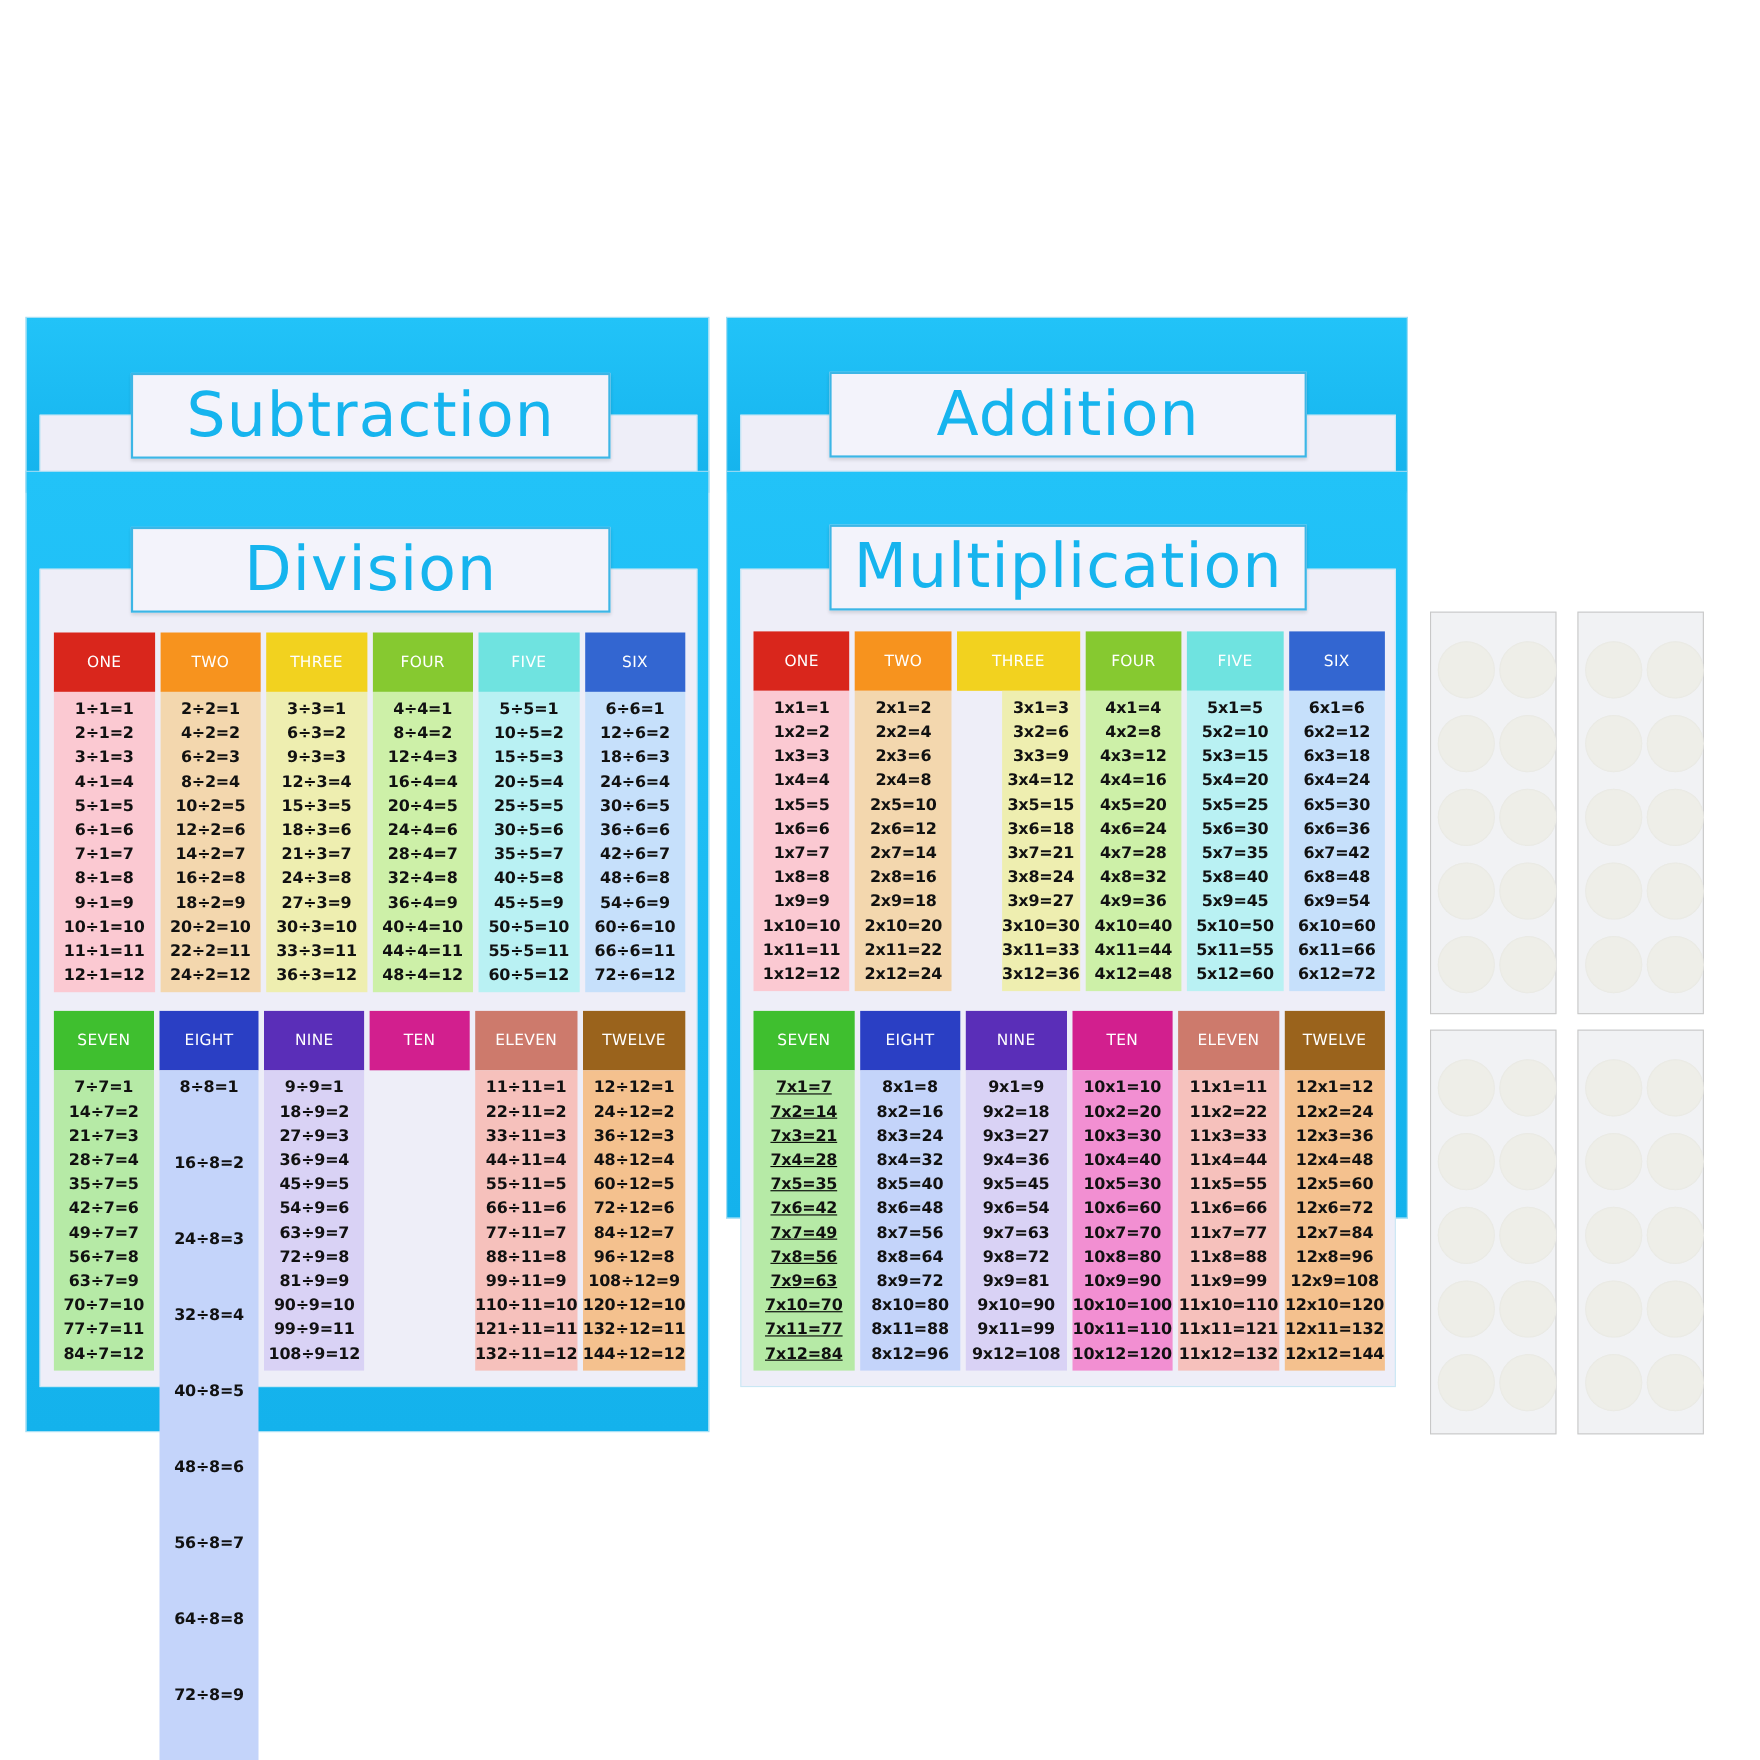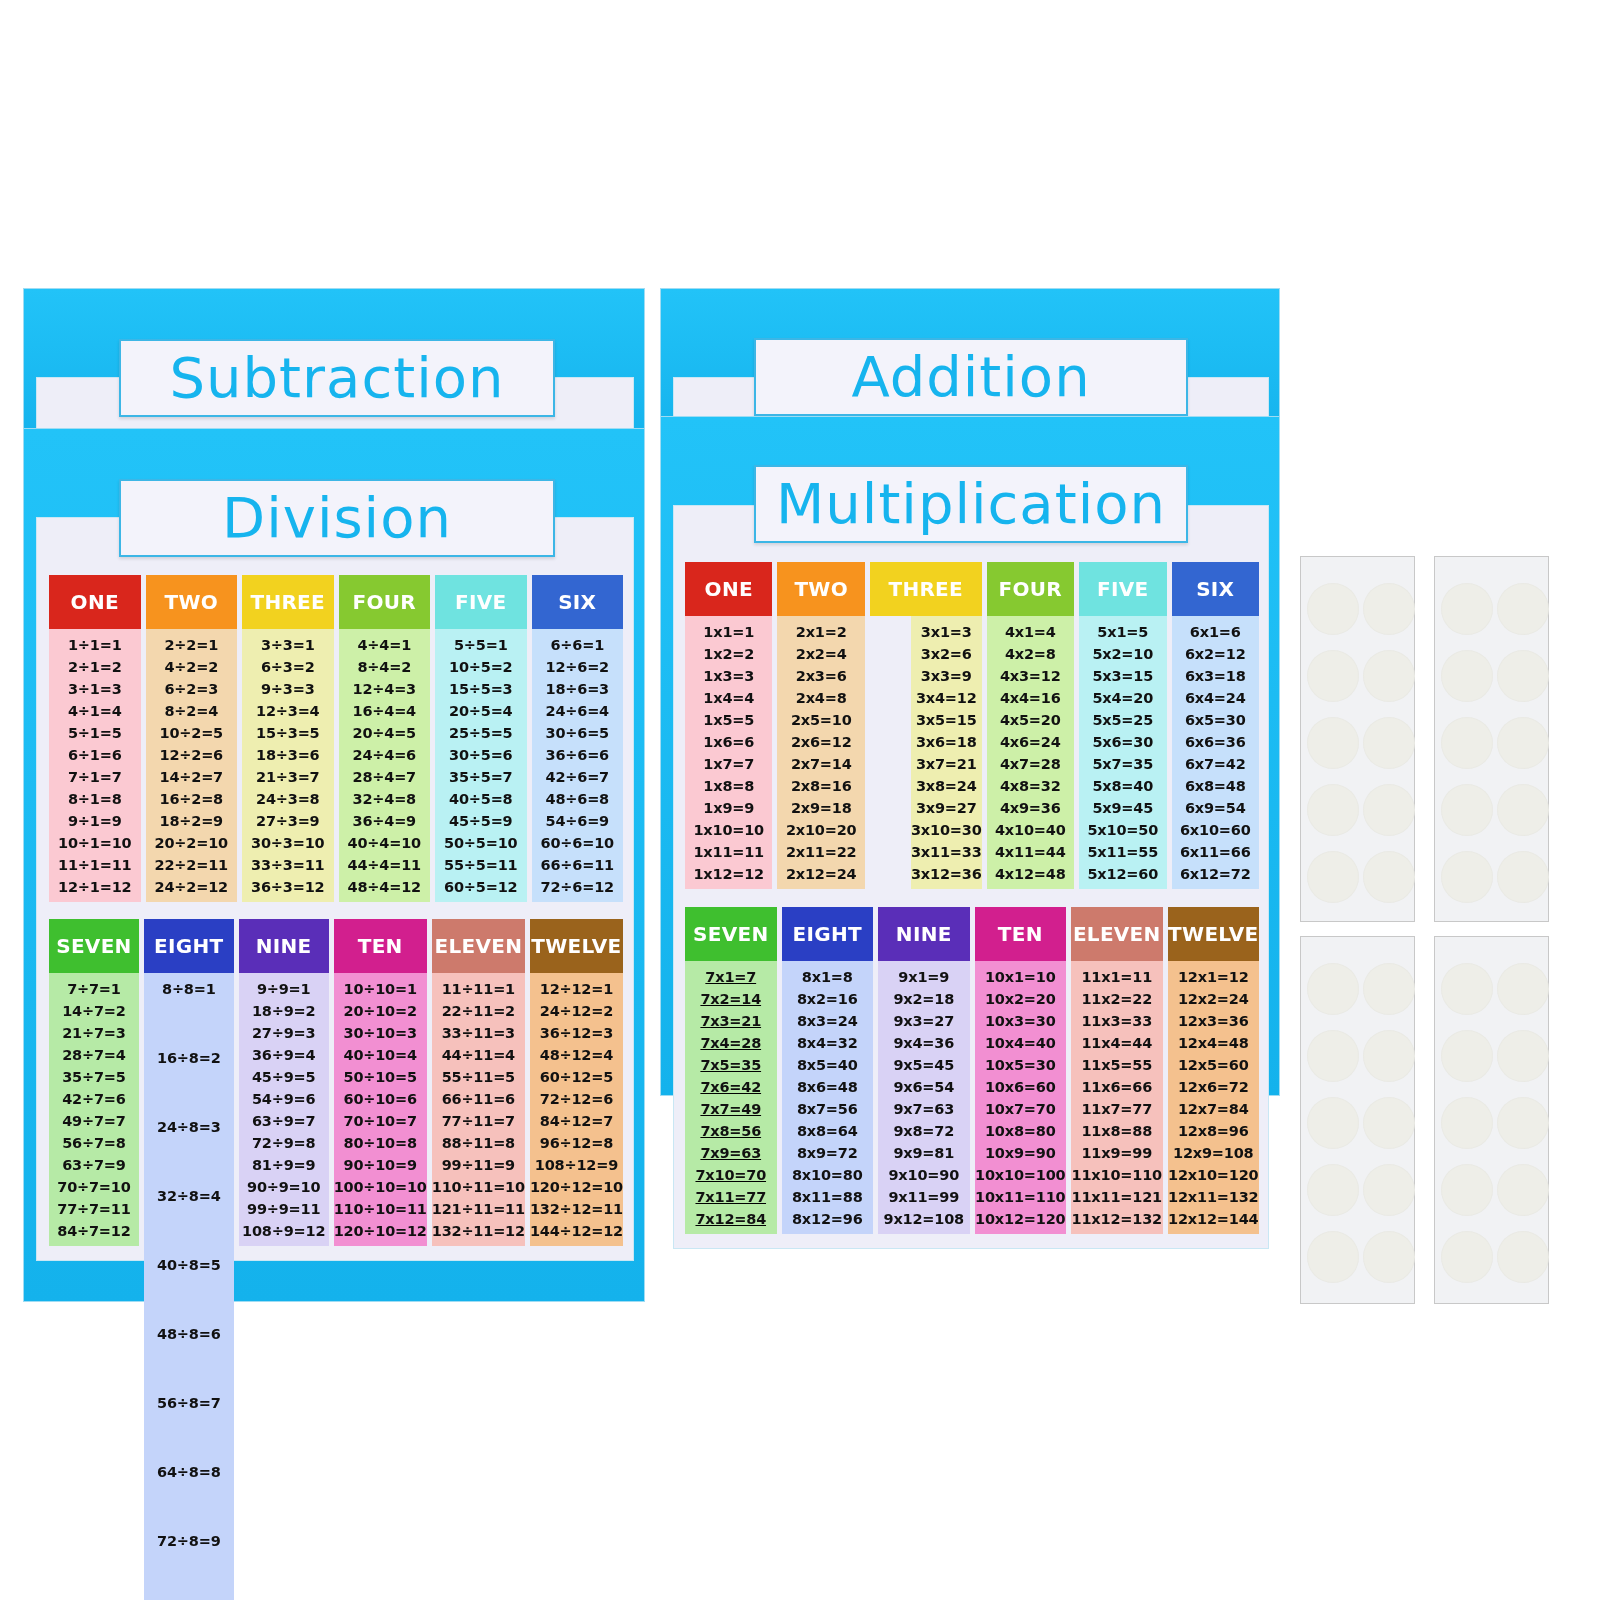--- a/index.html
+++ b/index.html
@@ -37,22 +37,22 @@
     display: grid;
     grid-template-columns: repeat(6, 1fr);
     column-gap: 5px;
   }
   .col { display: flex; flex-direction: column; }
   .col-head {
     height: 54px;
     display: flex; align-items: center; justify-content: center;
     color: #ffffff;
     font-family: "DejaVu Sans", sans-serif;
-    font-weight: bold;
-    font-size: 20px;
+    font-weight: normal;
+    font-size: 14px;
     letter-spacing: 0.3px;
     white-space: nowrap;
     overflow: hidden;
   }
   .col-body {
     padding-top: 5px;
     padding-bottom: 4px;
     display: flex; flex-direction: column; align-items: center;
   }
   .fact {
@@ -255,34 +255,20 @@
           <div class="fact">63÷9=7</div>
           <div class="fact">72÷9=8</div>
           <div class="fact">81÷9=9</div>
           <div class="fact">90÷9=10</div>
           <div class="fact">99÷9=11</div>
           <div class="fact">108÷9=12</div>
         </div>
       </div>
       <div class="col">
         <div class="col-head" style="background: rgb(210, 31, 142);">TEN</div>
-        <div class="col-body" style="background: rgb(242, 143, 210);">
-          <div class="fact">10÷10=1</div>
-          <div class="fact">20÷10=2</div>
-          <div class="fact">30÷10=3</div>
-          <div class="fact">40÷10=4</div>
-          <div class="fact">50÷10=5</div>
-          <div class="fact">60÷10=6</div>
-          <div class="fact">70÷10=7</div>
-          <div class="fact">80÷10=8</div>
-          <div class="fact">90÷10=9</div>
-          <div class="fact">100÷10=10</div>
-          <div class="fact">110÷10=11</div>
-          <div class="fact">120÷10=12</div>
-        </div>
       </div>
       <div class="col">
         <div class="col-head" style="background: rgb(205, 122, 108);">ELEVEN</div>
         <div class="col-body" style="background: rgb(246, 193, 188);">
           <div class="fact">11÷11=1</div>
           <div class="fact">22÷11=2</div>
           <div class="fact">33÷11=3</div>
           <div class="fact">44÷11=4</div>
           <div class="fact">55÷11=5</div>
           <div class="fact">66÷11=6</div>
@@ -307,21 +293,21 @@
           <div class="fact">96÷12=8</div>
           <div class="fact">108÷12=9</div>
           <div class="fact">120÷12=10</div>
           <div class="fact">132÷12=11</div>
           <div class="fact">144÷12=12</div>
         </div>
       </div>
     </div>
 </div>
 
-<div class="poster" style="left:660px;top:416px;width:620px;height:680px;padding-left:32px;">
+<div class="poster" style="left:660px;top:428px;width:620px;height:680px;padding-left:32px;">
   <div class="inner" style="left:12px;top:88px;width:596px;height:744px;"></div>
   <div class="title-box" style="left:93px;top:48px;width:434px;height:78px;">
     <span class="title-text">Multiplication</span>
   </div>
   <div class="table-grid" style="left:24px;top:145px;width:574px;">
       <div class="col">
         <div class="col-head" style="background: rgb(217, 38, 28);">ONE</div>
         <div class="col-body" style="background: rgb(251, 201, 210);">
           <div class="fact">1x1=1</div>
           <div class="fact">1x2=2</div>

